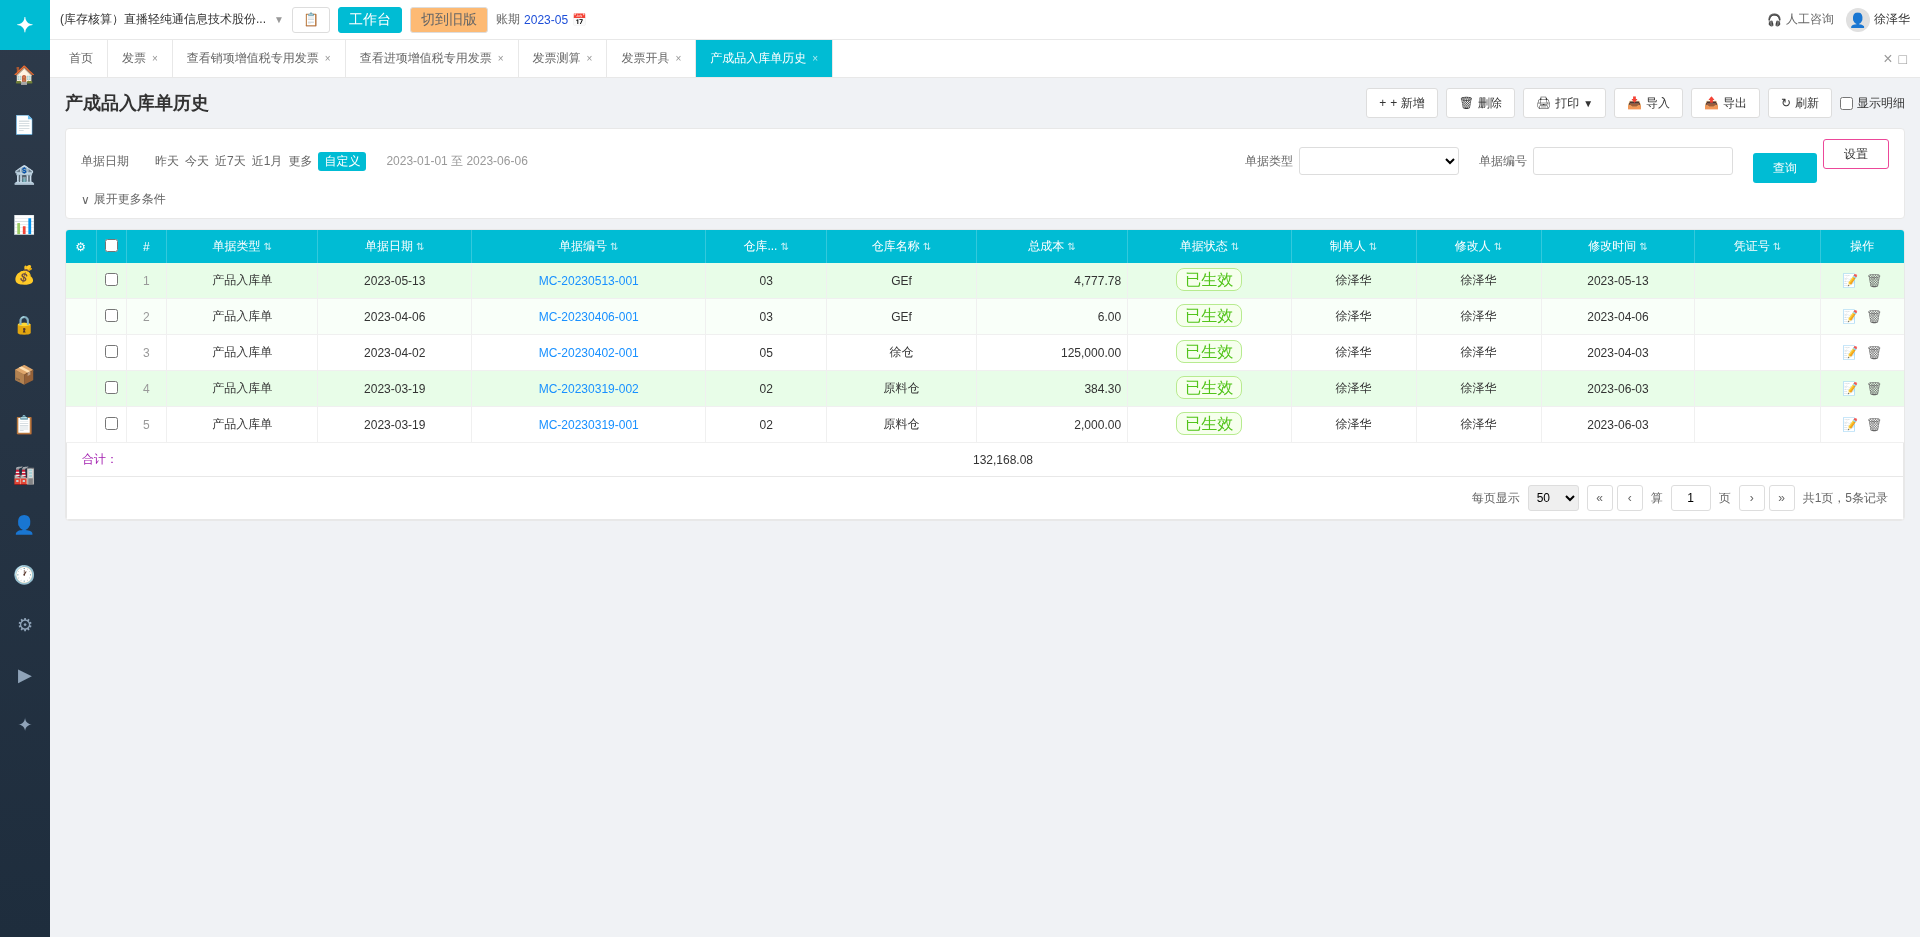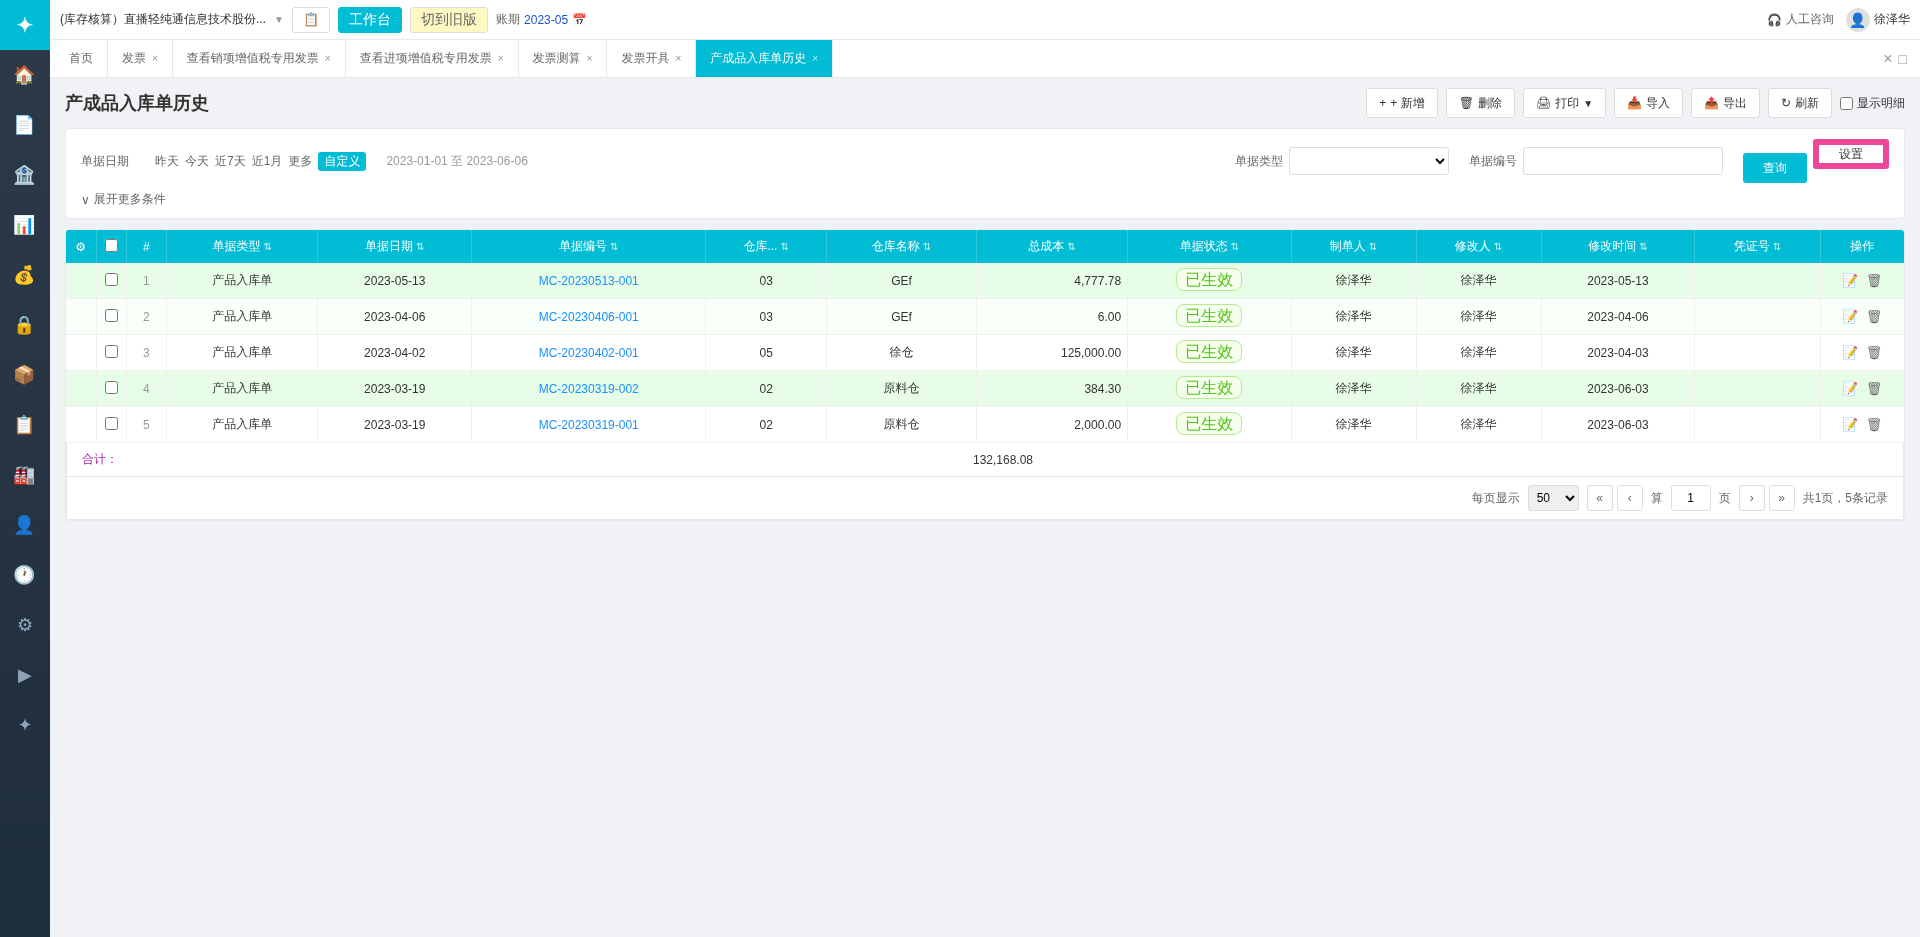--- a/index.html
+++ b/index.html
@@ -16,21 +16,21 @@
 
     
     .main-area { flex: 1; display: flex; flex-direction: column; background: #f0f2f5; }
 
     
     .topbar { height: 40px; background: #fff; display: flex; align-items: center; padding: 0 10px; border-bottom: 1px solid #e8e8e8; justify-content: space-between; }
     .topbar-left { display: flex; align-items: center; gap: 8px; }
     .company-name { font-size: 12px; color: #333; cursor: pointer; display: flex; align-items: center; gap: 4px; max-width: 220px; overflow: hidden; white-space: nowrap; text-overflow: ellipsis; }
     .topbar-btn { height: 26px; padding: 0 10px; border: 1px solid #ddd; background: #fff; border-radius: 3px; cursor: pointer; font-size: 14px; }
     .topbar-btn.primary { background: #00bcd4; color: white; border-color: #00bcd4; }
-    .topbar-btn.switch { background: #fef9c3; color: #666; border-color: #ddd; }
+    .topbar-btn.switch { background: #fdba74; color: #666; border-color: #ddd; }
     .account-period { display: flex; align-items: center; gap: 4px; font-size: 12px; color: #666; }
     .topbar-right { display: flex; align-items: center; gap: 12px; }
     .user-service { display: flex; align-items: center; gap: 4px; color: #666; font-size: 12px; cursor: pointer; }
     .user-name { display: flex; align-items: center; gap: 4px; color: #333; font-size: 12px; cursor: pointer; }
     .avatar { width: 24px; height: 24px; border-radius: 50%; background: #e0e0e0; display: flex; align-items: center; justify-content: center; overflow: hidden; }
 
     
     .tabs-bar { height: 38px; background: #fff; display: flex; align-items: center; padding: 0 5px; border-bottom: 1px solid #e8e8e8; gap: 0; overflow: hidden; }
     .tab-item { height: 38px; padding: 0 14px; display: flex; align-items: center; gap: 6px; cursor: pointer; font-size: 12px; color: #666; border-right: 1px solid #e8e8e8; white-space: nowrap; position: relative; }
     .tab-item.active { background: #00bcd4; color: white; }
@@ -54,21 +54,21 @@
     .filter-row { display: flex; align-items: center; gap: 20px; flex-wrap: wrap; }
     .filter-item { display: flex; align-items: center; gap: 6px; }
     .filter-label { color: #666; white-space: nowrap; }
     .date-shortcuts { display: flex; gap: 6px; align-items: center; margin-left: 20px; }
     .date-btn { cursor: pointer; color: #666; font-size: 12px; }
     .date-btn.custom { background: #00bcd4; color: white; padding: 1px 6px; border-radius: 3px; }
     .date-range { font-size: 12px; color: #999; }
     .filter-select { height: 28px; border: 1px solid #ddd; border-radius: 3px; padding: 0 8px; font-size: 12px; min-width: 160px; background: #fff; }
     .filter-input { height: 28px; border: 1px solid #ddd; border-radius: 3px; padding: 0 8px; font-size: 12px; min-width: 200px; }
     .search-btn { height: 30px; padding: 0 20px; background: #00bcd4; color: white; border: none; border-radius: 3px; cursor: pointer; font-size: 12px; margin-top: 14px; }
-    .set-btn { height: 30px; padding: 0 20px; background: #fff; color: #333; border: 6px solid #ec4899; border-radius: 3px; cursor: pointer; font-size: 12px; }
+    .set-btn { height: 30px; padding: 0 20px; background: #fff; color: #333; border: 1px solid #ec4899; border-radius: 3px; cursor: pointer; font-size: 12px; }
     .expand-btn { display: flex; align-items: center; gap: 4px; cursor: pointer; color: #666; font-size: 12px; }
     .filter-right { display: flex; flex-direction: column; gap: 6px; align-items: flex-end; }
 
     
     .table-container { background: #fff; border: 1px solid #e8e8e8; border-radius: 4px; overflow: auto; }
     table { width: 100%; border-collapse: collapse; font-size: 12px; }
     thead tr { background: #00bcd4; color: white; }
     thead th { padding: 8px 6px; text-align: center; white-space: nowrap; border-right: 1px solid rgba(255,255,255,0.2); font-weight: normal; cursor: pointer; }
     thead th:last-child { border-right: none; }
     tbody tr { border-bottom: 1px solid #f0f0f0; }

